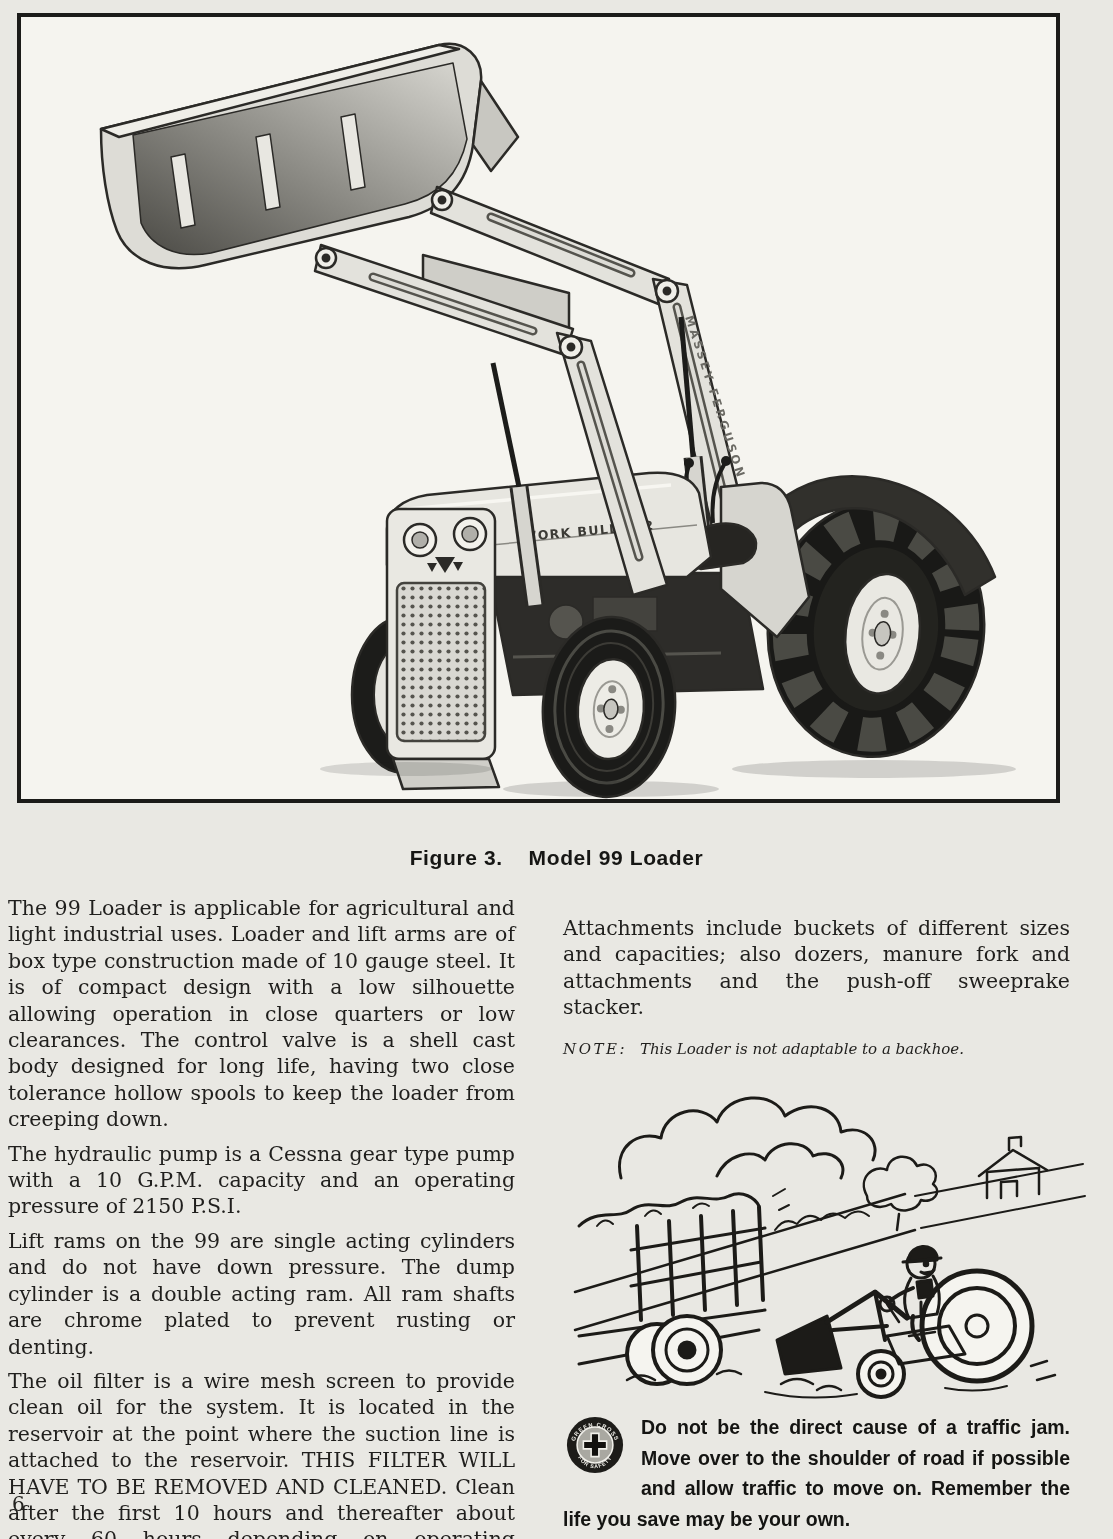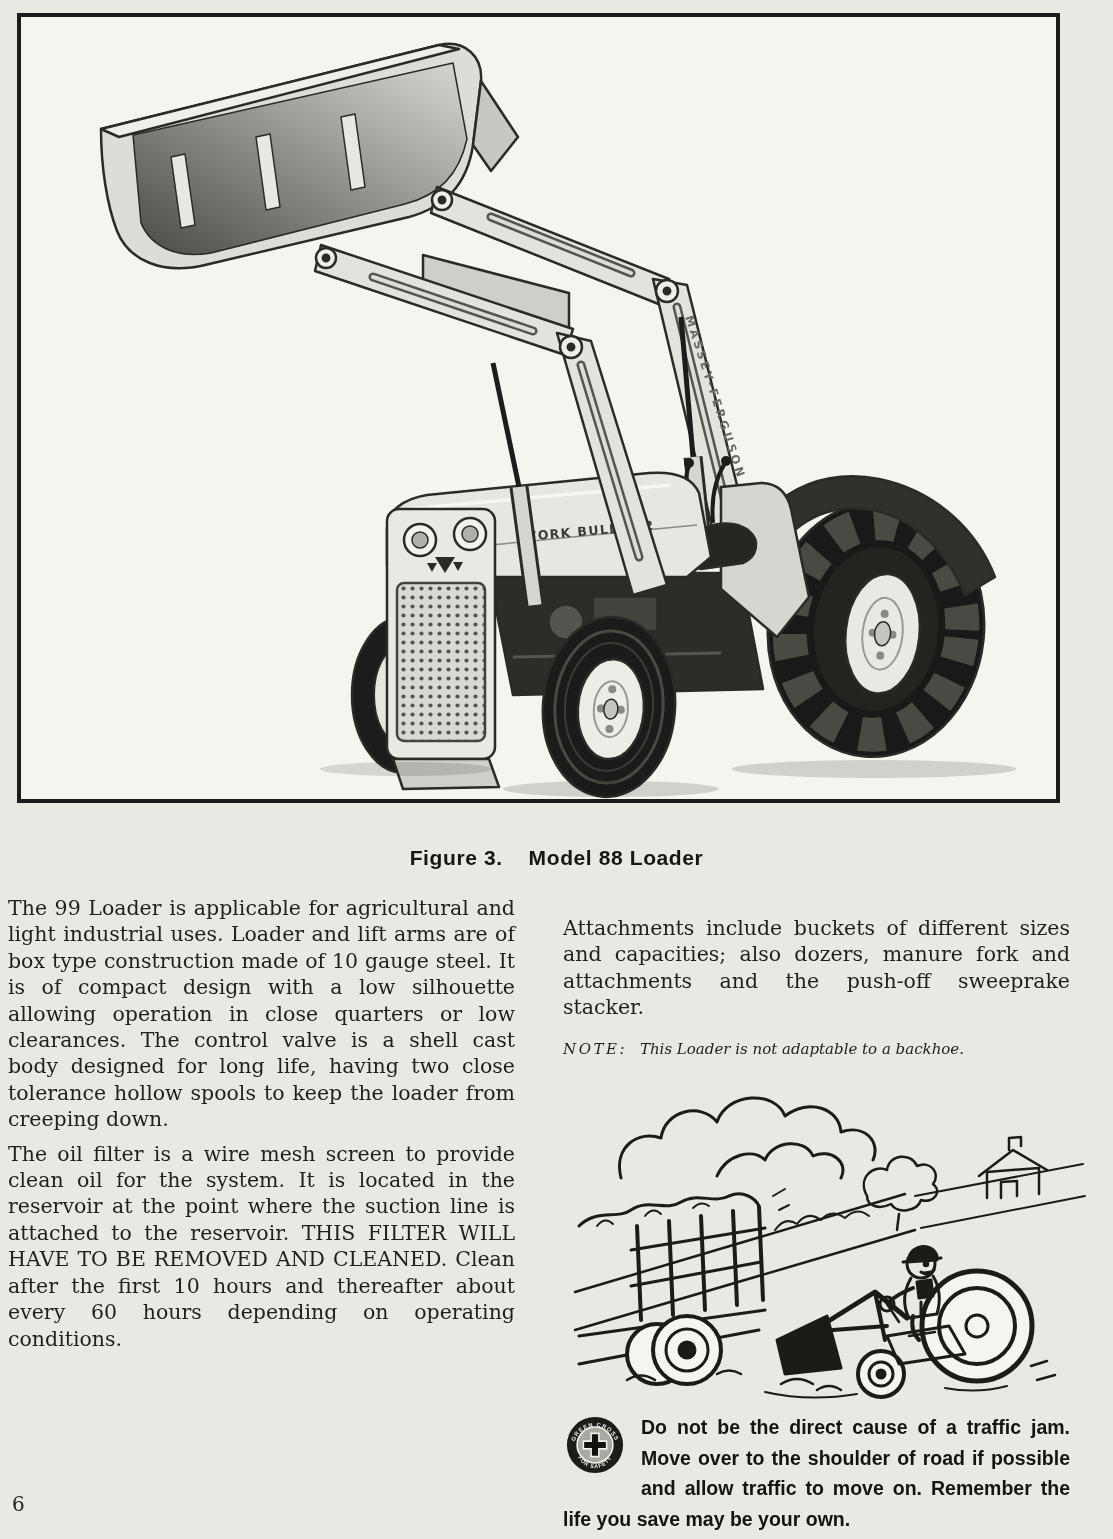--- a/index.html
+++ b/index.html
@@ -186,25 +186,27 @@
         <circle cx="550" cy="330" r="11" fill="#efeee8"></circle>
           <circle cx="550" cy="330" r="3.2" fill="#2b2a27"></circle>
         <path d="M472,346 L498,470" stroke="#1c1c1a" stroke-width="5" fill="none"></path>
         <path d="M498,470 L514,588" stroke="#2b2a27" stroke-width="19" fill="none"></path>
         <path d="M498,470 L514,588" stroke="#d6d5cf" stroke-width="13" fill="none"></path>
       </g>
     </svg>
   </div>
 
   <div class="caption">
-    <span>Figure 3.</span><span class="caption-gap"></span><span>Model 88 Loader</span>
+    <span>Figure 3.</span><span class="caption-gap"></span><span>Model 99 Loader</span>
   </div>
 
   <div class="col col-left">
     <p>The 99 Loader is applicable for agricultural and light industrial uses. Loader and lift arms are of box type construction made of 10 gauge steel. It is of compact design with a low silhouette allowing operation in close quarters or low clearances. The control valve is a shell cast body designed for long life, having two close tolerance hollow spools to keep the loader from creeping down.</p>
+    <p>The hydraulic pump is a Cessna gear type pump with a 10 G.P.M. capacity and an operating pressure of 2150 P.S.I.</p>
+    <p>Lift rams on the 99 are single acting cylinders and do not have down pressure. The dump cylinder is a double acting ram. All ram shafts are chrome plated to prevent rusting or denting.</p>
     <p>The oil filter is a wire mesh screen to provide clean oil for the system. It is located in the reservoir at the point where the suction line is attached to the reservoir. THIS FILTER WILL HAVE TO BE REMOVED AND CLEANED. Clean after the first 10 hours and thereafter about every 60 hours depending on operating conditions.</p>
   </div>
 
   <div class="col col-right">
     <p>Attachments include buckets of different sizes and capacities; also dozers, manure fork and attachments and the push-off sweeprake stacker.</p>
     <p class="note">
       <span class="note-label">NOTE:</span><span>This Loader is not adaptable to a backhoe.</span>
     </p>
 
     <svg class="cartoon-svg" width="520" height="322" viewBox="0 0 520 322" xmlns="http://www.w3.org/2000/svg">

